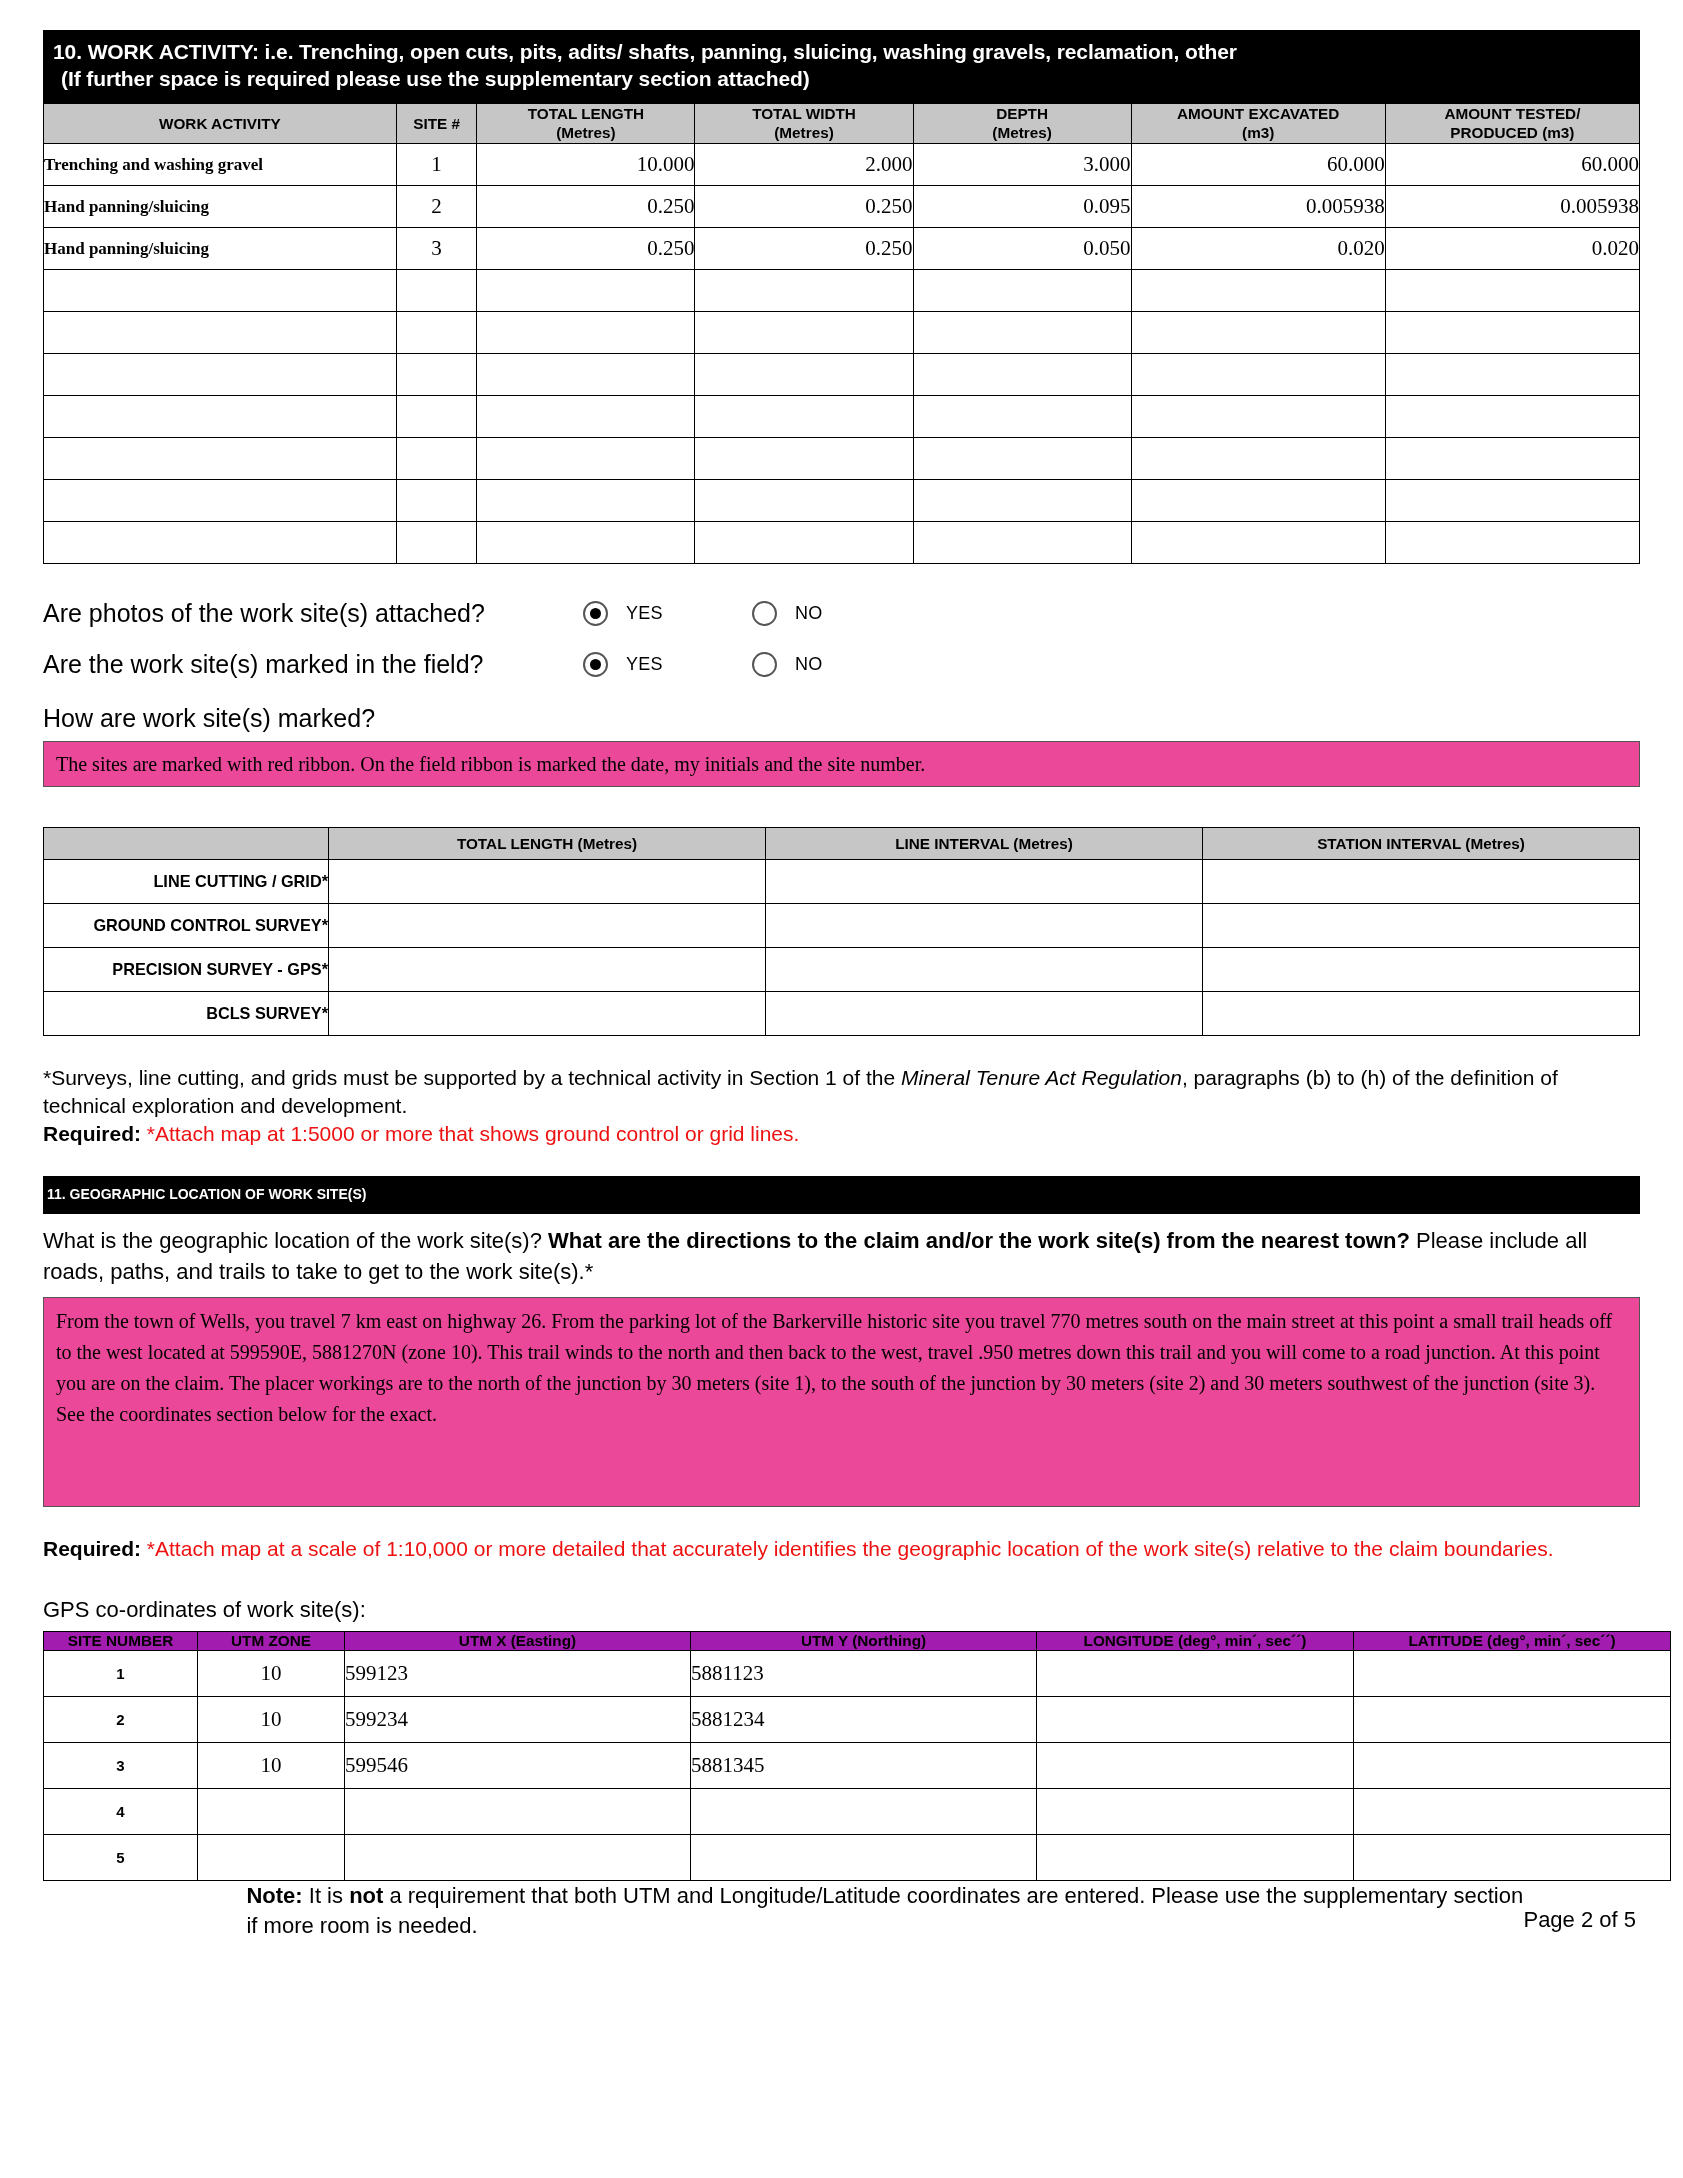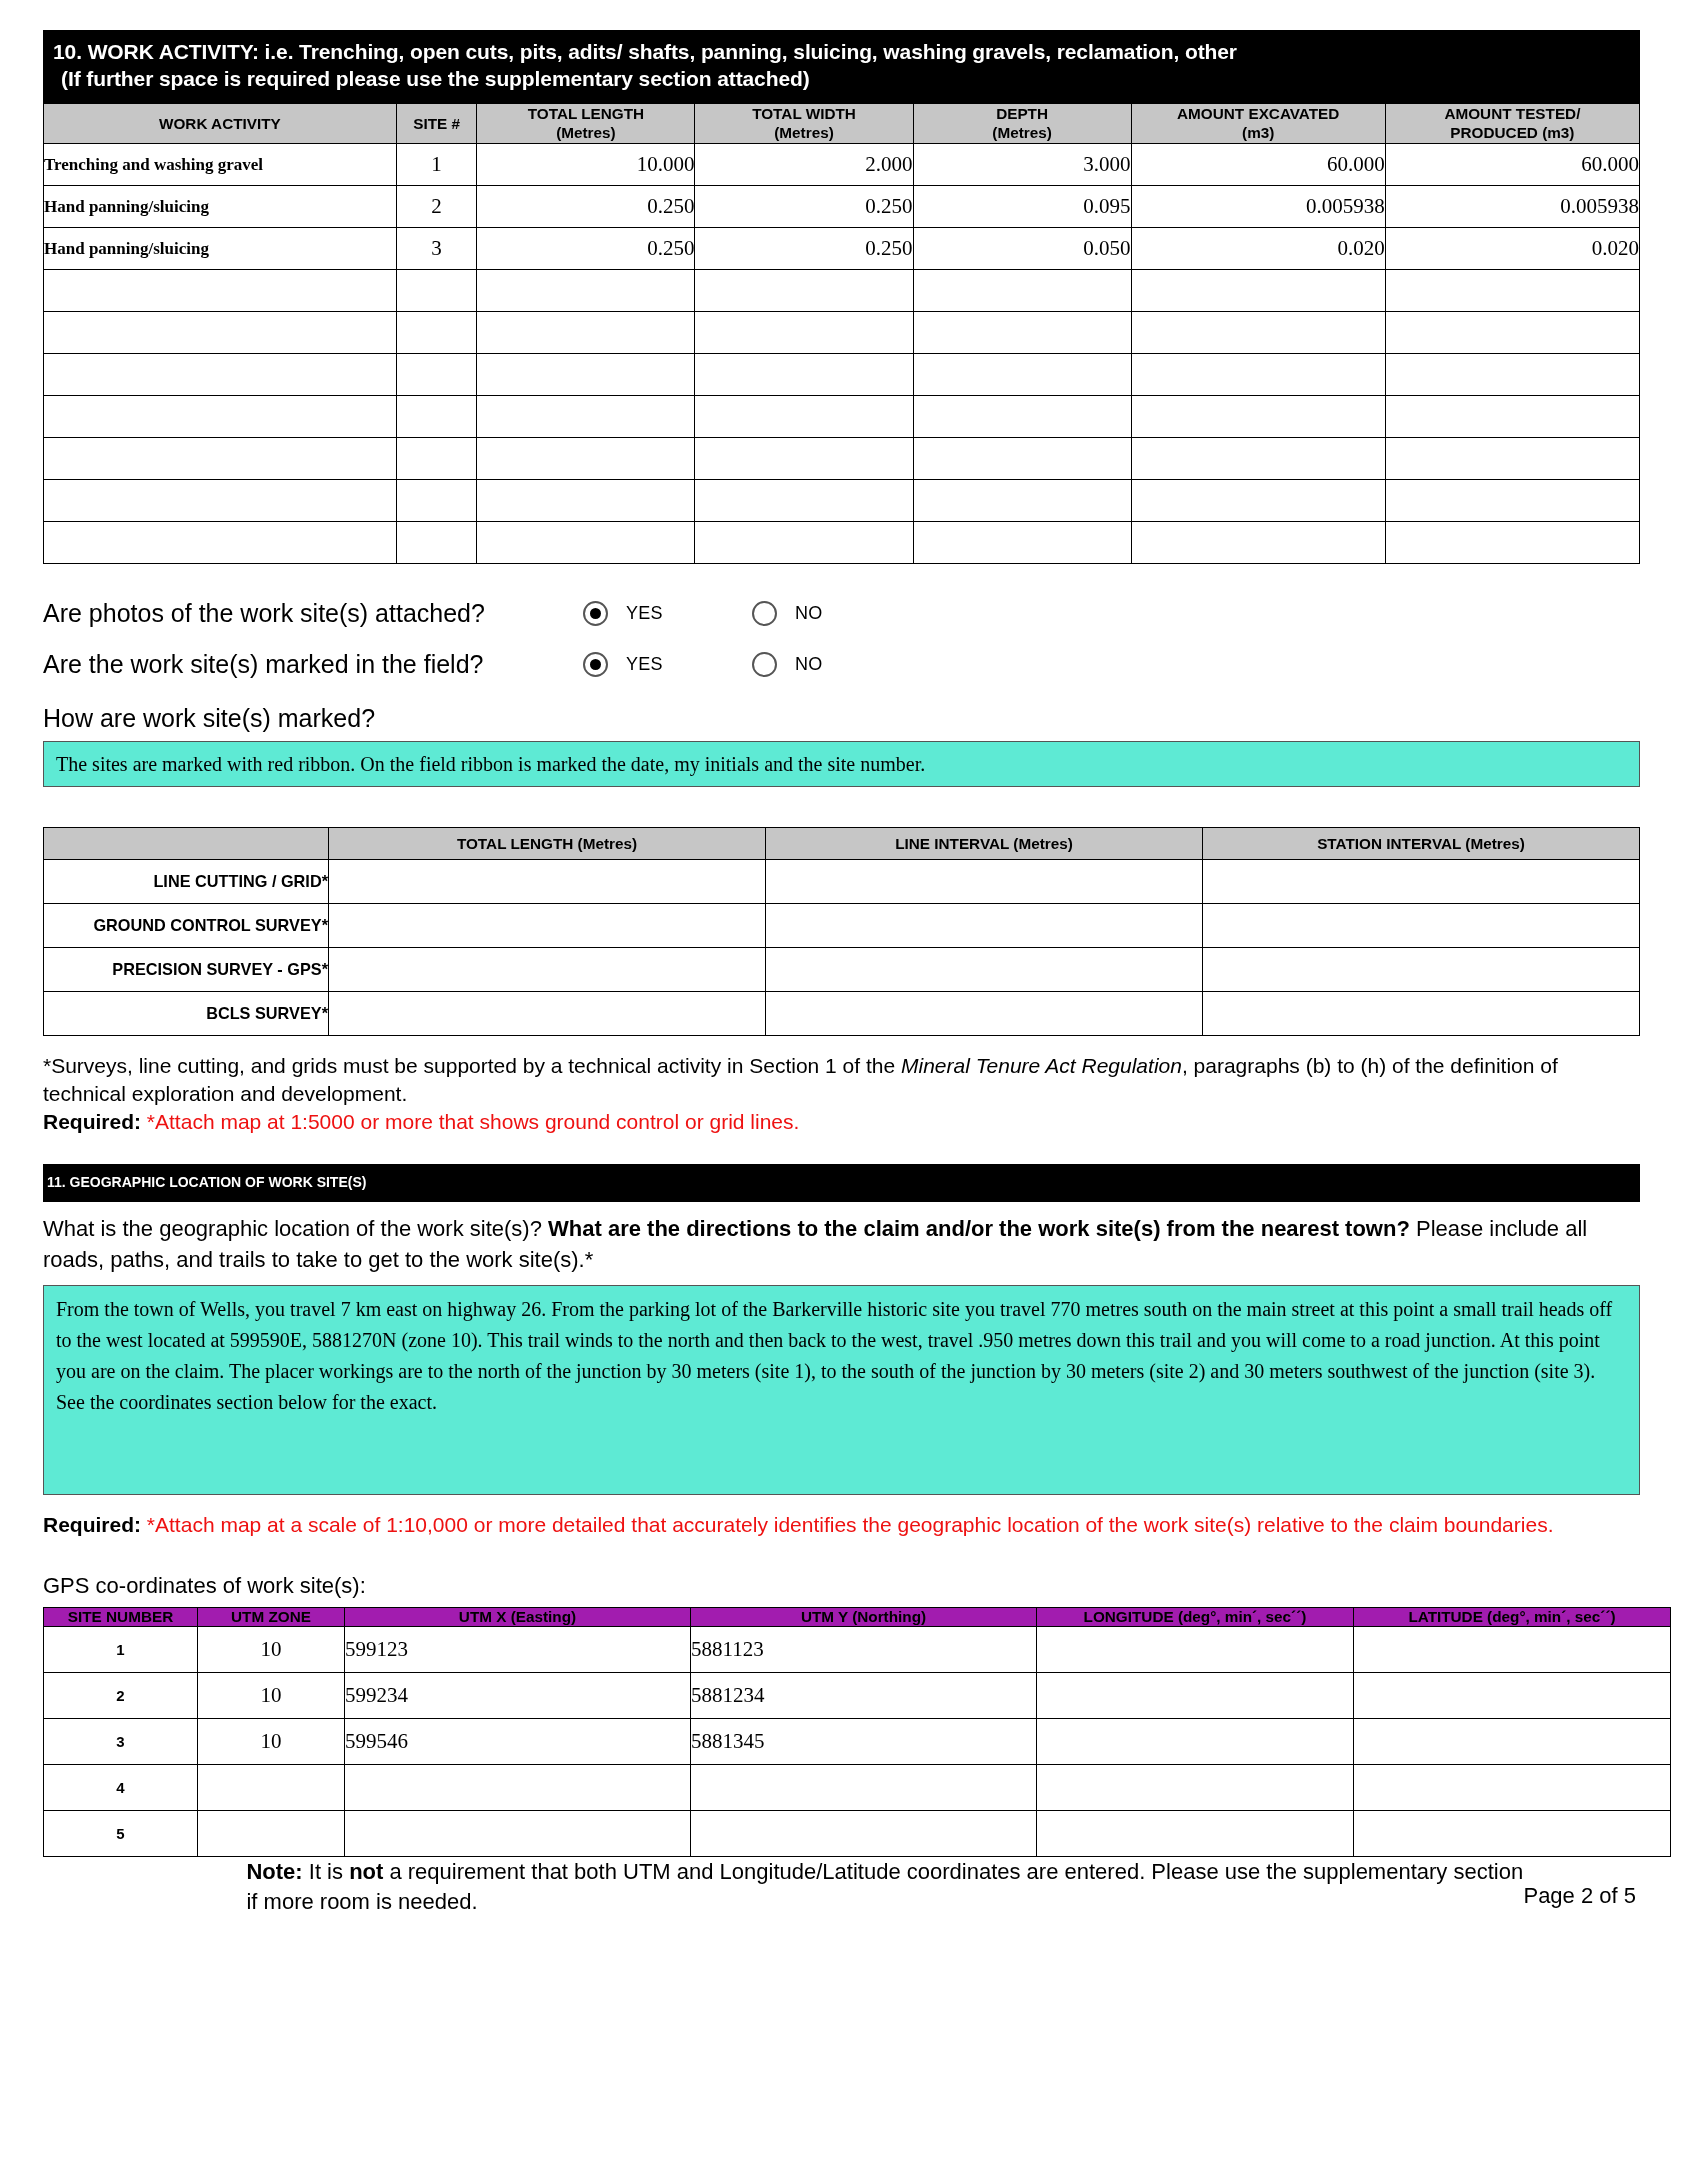--- a/index.html
+++ b/index.html
@@ -108,21 +108,21 @@
     letter-spacing: 0.3px;
   }
 
   .howmarked-q {
     font-size: 25px;
     margin-top: 14px;
     margin-bottom: 8px;
   }
   .textbox {
     border: 1.8px solid #555555;
-    background: #5eead4;
+    background: #ec4899;
     font-family: "Liberation Serif", serif;
     font-size: 20px;
     line-height: 1.55;
     padding: 8px 10px 8px 12px;
   }
   .textbox.small { height: 46px; display: flex; align-items: center; }
   .textbox.large { min-height: 210px; }
 
   
   .survey-wrap { margin-top: 40px; }
@@ -133,21 +133,21 @@
     font-size: 16.3px;
     padding: 0 10px 0 6px;
     height: 44px;
     vertical-align: middle;
   }
   .survey-blank { height: 44px; background: #ffffff; }
   .survey-hdr-blank { background: #c6c6c6; height: 32px; }
 
   
   .footnote {
-    margin-top: 16px;
+    margin-top: 28px;
     font-size: 21px;
     line-height: 1.33;
   }
   .footnote em { font-style: italic; }
   .req-red { color: #ee1111; }
   .req-bold { font-weight: bold; color: #000000; }
 
   .geo-intro {
     font-size: 22px;
     line-height: 1.38;

